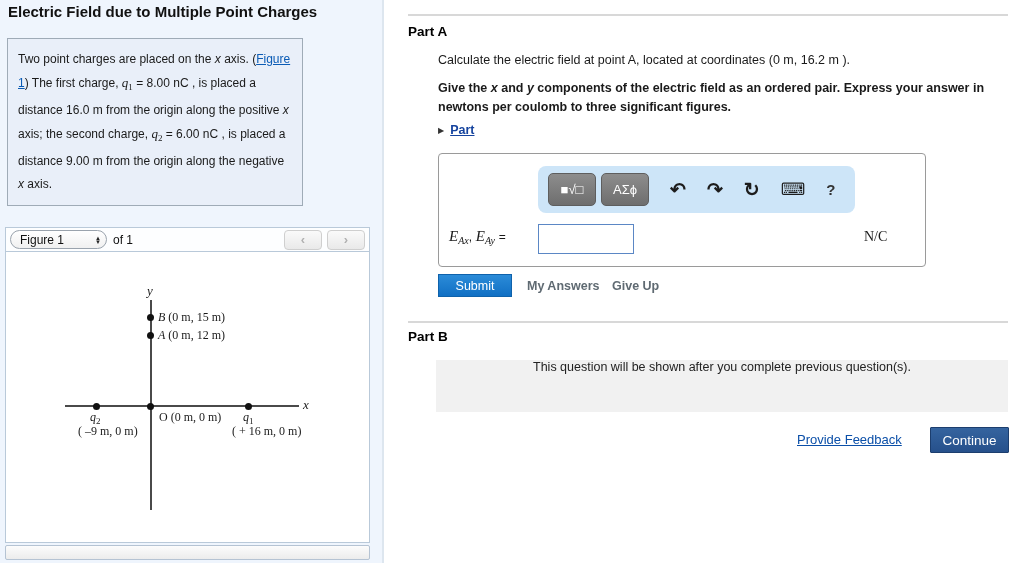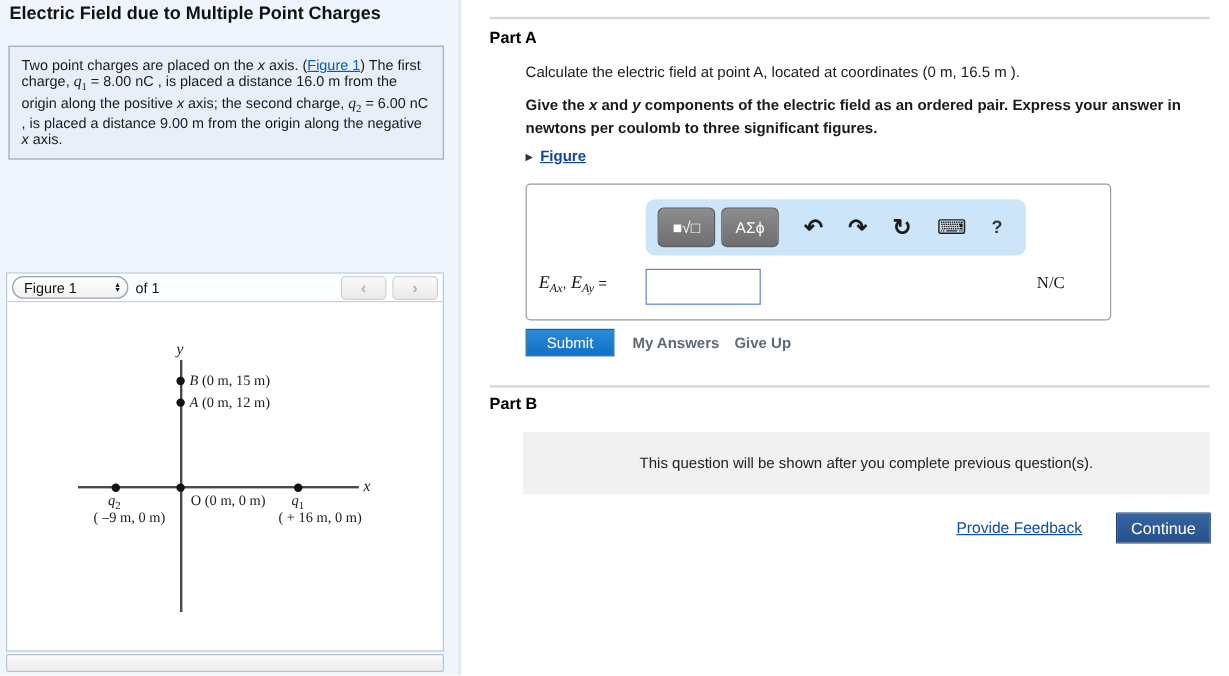--- a/index.html
+++ b/index.html
@@ -3,23 +3,23 @@
 <meta charset="utf-8">
 <style>
   * { margin:0; padding:0; box-sizing:border-box; }
   body { font-family:"Liberation Sans", sans-serif; background:#fff; }
   #page { position:relative; width:1024px; height:563px; background:#fff; overflow:hidden;padding-left:40px; }
 
   
   .left-panel { position:absolute; left:0; top:0; width:384px; height:563px;
     background:#eff5fd; border-right:2px solid #dde6ef; }
   .item-title { position:absolute; left:8px; top:3px; font-size:15px; font-weight:bold; color:#111; }
-  .problem-box { position:absolute; left:7px; top:38px; width:363px;
+  .problem-box { position:absolute; left:7px; top:38px; width:296px;
     background:#e9eff9; border:1px solid #9fabb7; padding:9px 10px;
-    font-size:12px; line-height:13px; color:#1a1a1a; }
+    font-size:12px; line-height:23px; color:#1a1a1a; }
   .problem-box i { font-style:italic; }
   .mathvar { font-family:"Liberation Serif", serif; font-style:italic; font-size:13px; }
   .mathsub { font-family:"Liberation Serif", serif; font-size:9px; vertical-align:-3px; }
   a.link { color:#0b5bb5; text-decoration:underline; cursor:pointer; }
 
   
   .figure-bar { position:absolute; left:5px; top:227px; width:365px; height:25px;
     background:#fdfeff; border:1px solid #b9c9d9; display:flex; align-items:center; padding:0 4px; }
   .figure-select { display:inline-flex; align-items:center; gap:6px; height:19px;
     border:1px solid #9aa3ad; border-radius:10px; background:linear-gradient(#ffffff,#f0f0f0);
@@ -77,21 +77,21 @@
   .unit { position:absolute; left:425px; top:75px; font-family:"Liberation Serif", serif; font-size:14px; color:#1a1a1a; }
 
   .submit-btn { position:absolute; left:438px; top:274px; width:74px; height:23px;
     background:linear-gradient(#2b8bd8,#1170c4); border:1px solid #0f62ab; border-radius:0;
     color:#fff; font-weight:normal; font-size:12.5px; display:flex; align-items:center; justify-content:center; cursor:pointer; }
   .ghost-link { position:absolute; top:279px; font-size:12.5px; font-weight:bold; color:#5f6a72; cursor:pointer; }
   #my-answers { left:527px; }
   #give-up { left:612px; }
 
   .locked-box { position:absolute; left:436px; top:360px; width:572px; height:52px;
-    background:#f1f1f1; display:flex; align-items:center; justify-content:center;
+    background:#f1f1f1; display:flex; justify-content:center;
     font-size:12.5px; color:#222; }
   .feedback-link { position:absolute; left:797px; top:432px; font-size:13px; color:#0b4fa8;
     text-decoration:underline; cursor:pointer; }
   .continue-btn { position:absolute; left:930px; top:427px; width:79px; height:26px;
     background:linear-gradient(#35649f,#26508b); border:1px solid #1c3e6e; border-radius:1px;
     color:#fff; font-size:13.5px; display:flex; align-items:center; justify-content:center; cursor:pointer; }
 </style>
 </head>
 <body>
 
@@ -147,29 +147,29 @@
       <span class="fig-label" style="left:237px; top:158px;"><i>q</i><span class="mathsub">1</span></span>
       <span class="fig-label" style="left:226px; top:172px;">( + 16 m, 0 m)</span>
     </div>
 
     <div class="figure-footer"></div>
   </div>
 
   <div class="hr" id="hr-top"></div>
   <div class="part-heading" id="parta-heading">Part A</div>
 
-  <div class="prompt">Calculate the electric field at point A, located at coordinates (0 m, 16.5 m ).</div>
+  <div class="prompt">Calculate the electric field at point A, located at coordinates (0 m, 16.2 m ).</div>
 
   <div class="instruction">
     <span>Give the </span><i>x</i><span> and </span><i>y</i><span> components of the electric field as an ordered pair. Express your answer in newtons per coulomb to three significant figures.</span>
   </div>
 
   <div class="hints-row">
     <span class="hints-arrow">▶</span>
-    <span class="hints-link">Figure</span>
+    <span class="hints-link">Part</span>
   </div>
 
   <div class="answer-box">
     <div class="eq-toolbar">
       <div class="tool-btn">
         <span>■√□</span>
       </div>
       <div class="tool-btn">
         <span>ΑΣϕ</span>
       </div>

